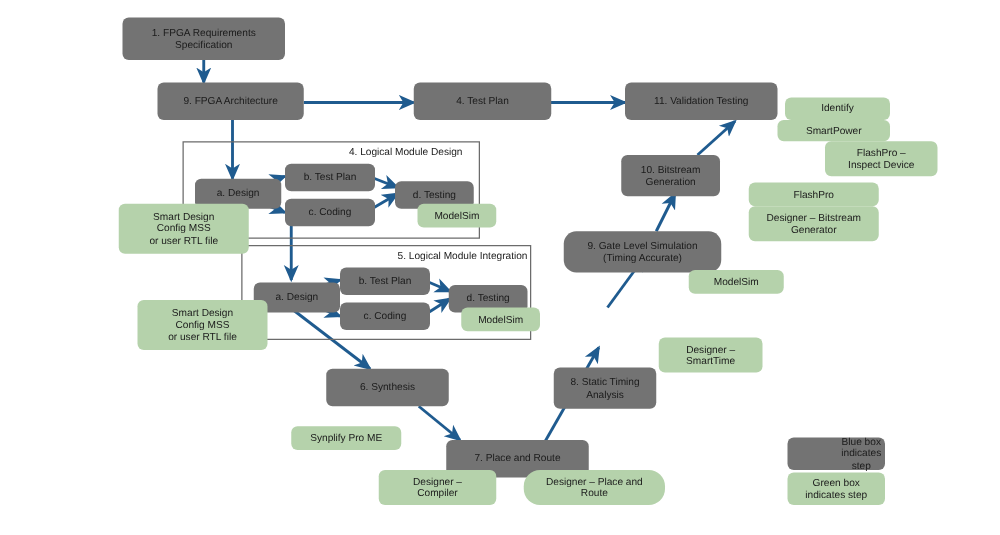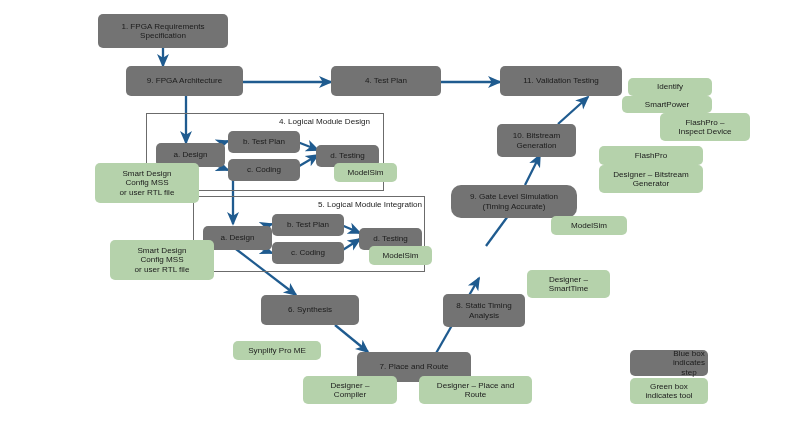--- a/index.html
+++ b/index.html
@@ -121,21 +121,21 @@
   <div class="node green fs8" style="left:551px;top:216px;width:76px;height:19px;">ModelSim</div>
 
   <div class="node green fs8" style="left:527px;top:270px;width:83px;height:28px;white-space:pre-line;">Designer –
 SmartTime</div>
 
   <div class="node green fs8" style="left:233px;top:325px;width:88px;height:19px;margin-top:16px;">Synplify Pro ME</div>
 
   <div class="node green fs8" style="left:303px;top:376px;width:94px;height:28px;white-space:pre-line;">Designer –
 Compiler</div>
 
-  <div class="node green fs8" style="left:419px;top:376px;width:113px;height:28px;white-space:pre-line;">Designer – Place and
+  <div class="node green fs8" style="left:419px;top:376px;width:113px;height:28px;white-space:pre-line;border-radius:13px;">Designer – Place and
 Route</div>
 
   <div class="node blue fs8" style="left:630px;top:350px;width:78px;height:26px;white-space:pre-line;padding-left:44px;">Blue box
 indicates step</div>
   <div class="node green fs8" style="left:630px;top:378px;width:78px;height:26px;white-space:pre-line;">Green box
-indicates tool</div>
+indicates step</div>
 
 </div>
 
 </body></html>

